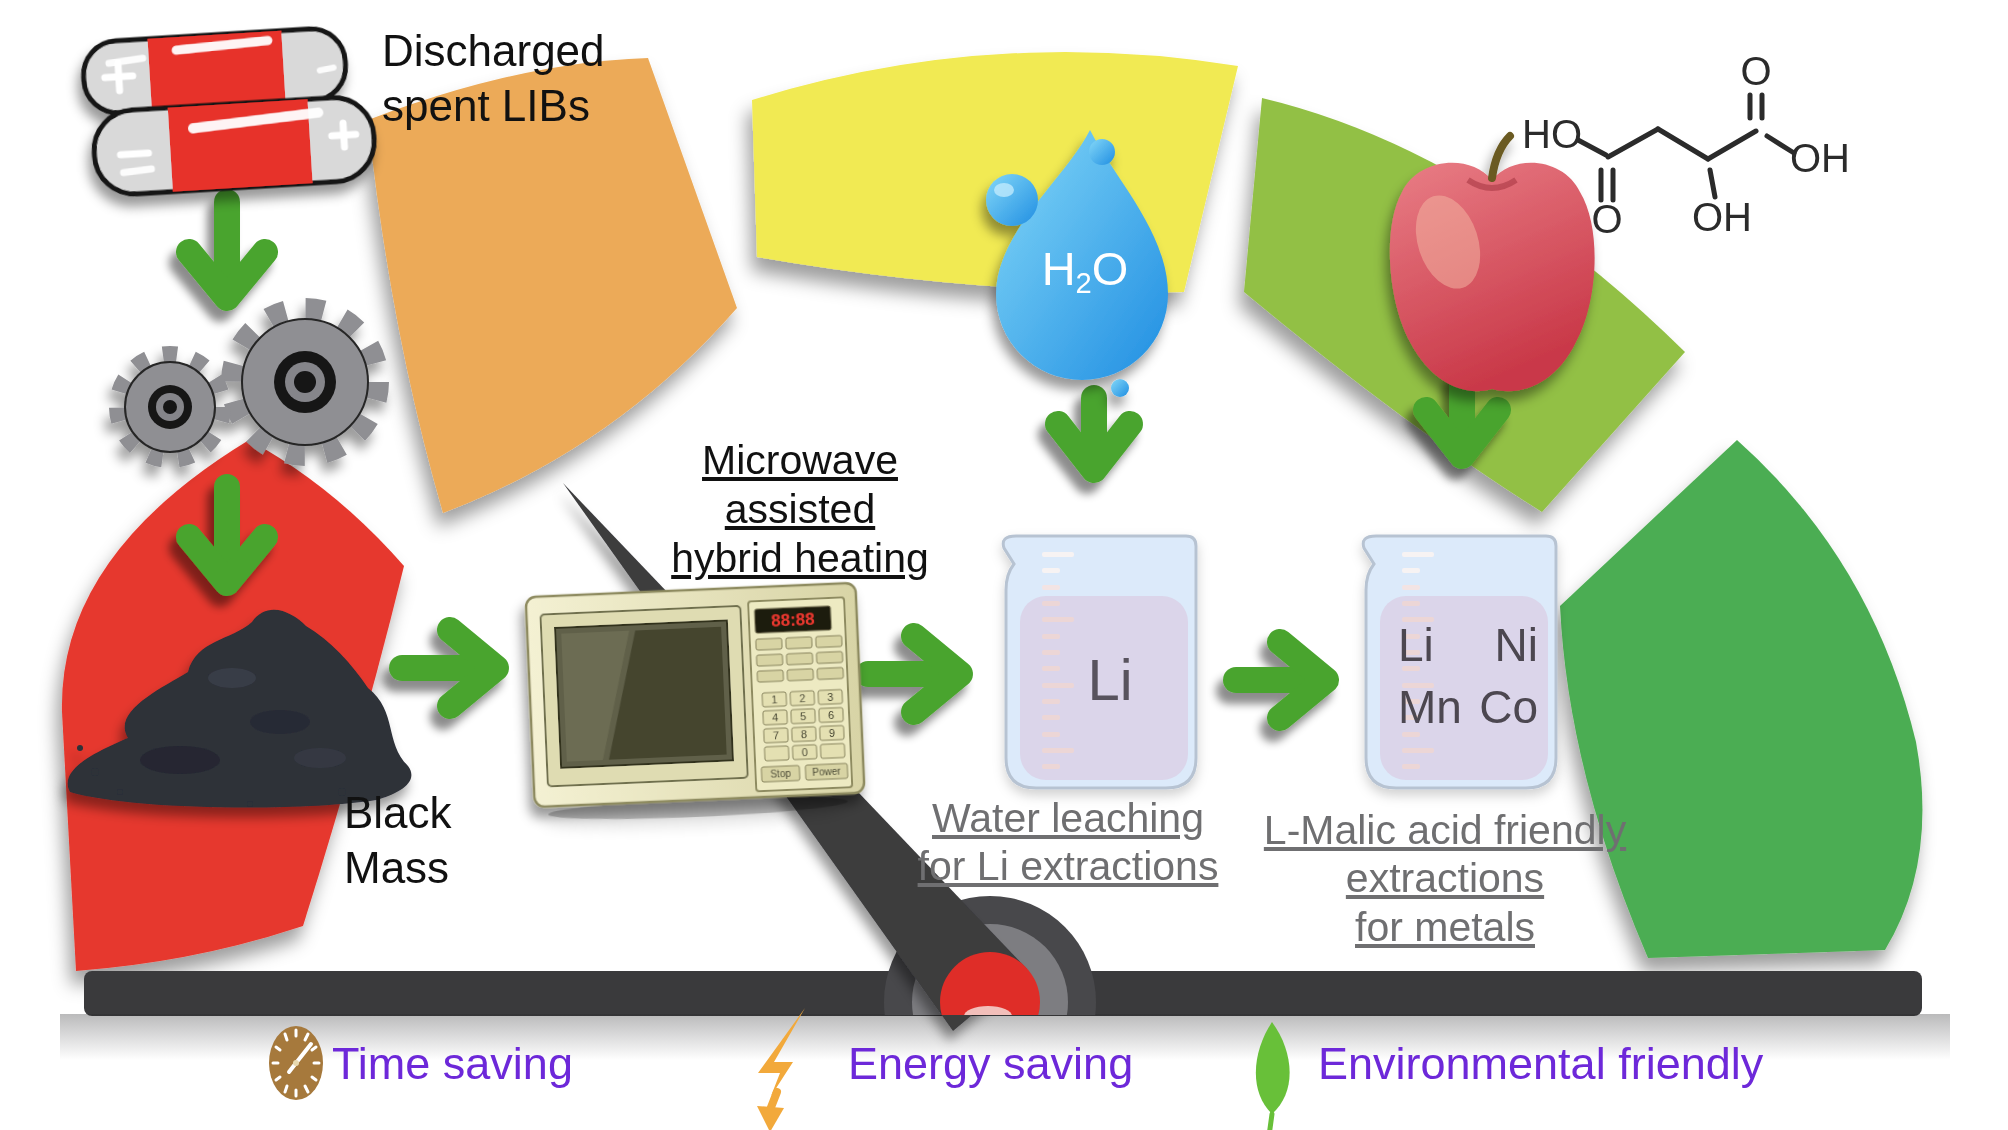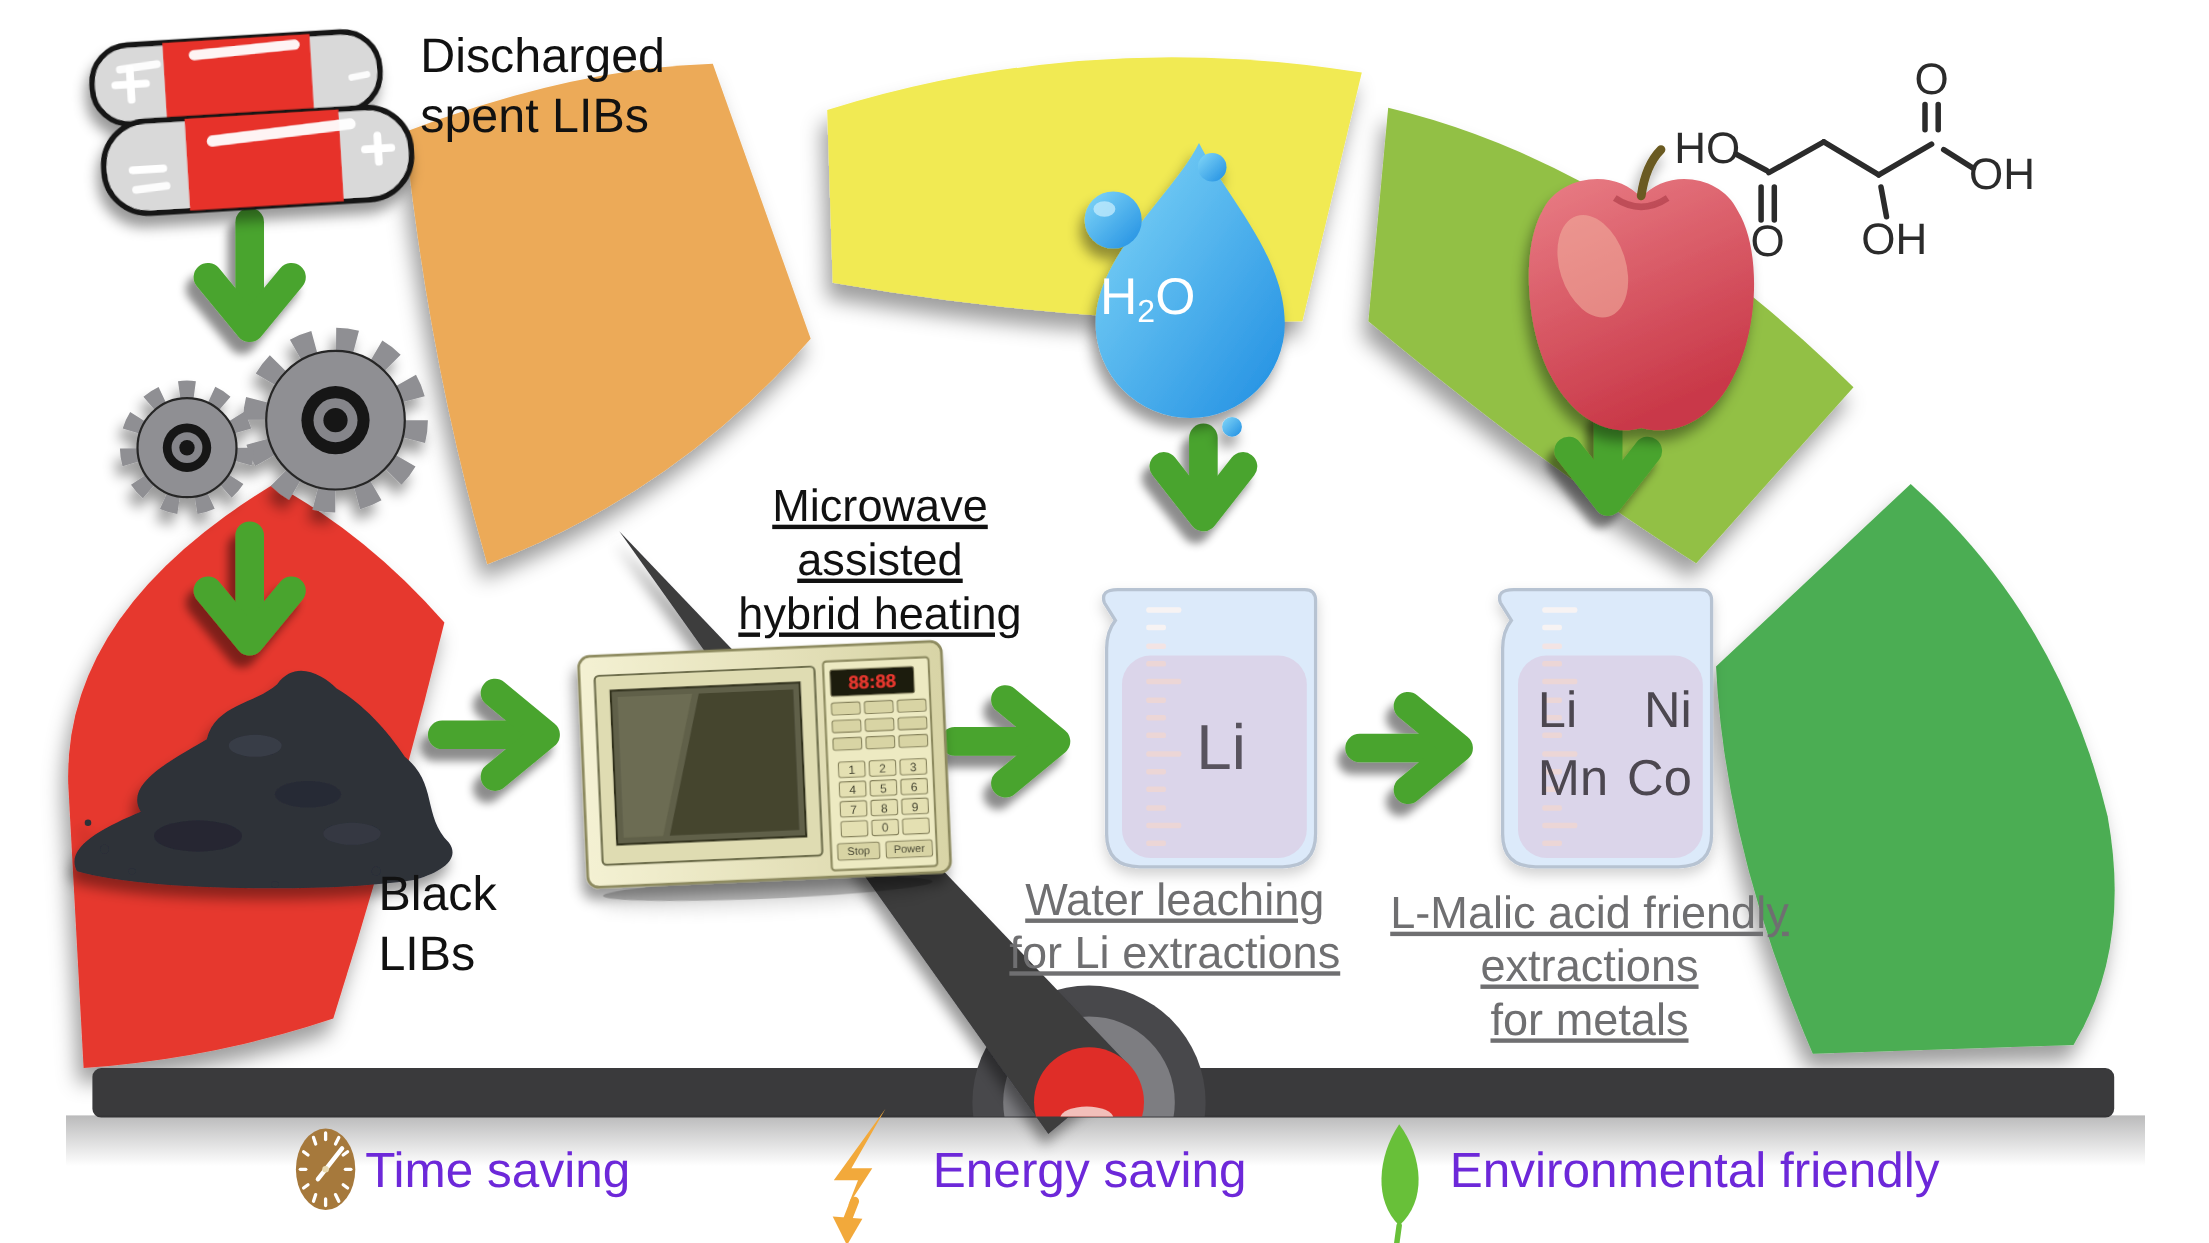--- a/index.html
+++ b/index.html
@@ -10,21 +10,21 @@
   .stage svg.base{position:absolute;left:0;top:0;}
   svg text{font-family:"Liberation Sans",sans-serif;}
   .lbl{position:absolute;color:#111;font-size:44px;line-height:1.24;}
   .lbl.center{text-align:center;text-decoration:underline;}
   .lbl.gray{color:#6f6f71;}
   .batteries-label{left:382px;top:24px;}
   .blackmass-label{left:344px;top:786px;}
   .microwave-caption{left:600px;top:436px;width:400px;font-size:41px;line-height:1.2;}
   .water-caption{left:886px;top:794px;width:364px;font-size:41px;line-height:1.18;}
   .malic-caption{left:1225px;top:806px;width:440px;font-size:41px;line-height:1.18;}
-  .h2o-label{left:1000px;top:240px;width:170px;color:#fff;font-size:47px;}
+  .h2o-label{left:1000px;top:240px;width:170px;text-align:center;color:#fff;font-size:47px;}
   .h2o-label .sub{font-size:0.62em;vertical-align:-0.28em;}
   .beaker-li-label{left:1050px;top:644px;width:120px;text-align:center;color:#58535e;font-size:58px;}
   .beaker-metals-label{left:1398px;top:614px;width:140px;color:#4c4750;font-size:46px;line-height:1.35;}
   .beaker-metals-label .row{display:flex;justify-content:space-between;}
   .legend-label{position:absolute;top:1038px;color:#6d28d9;font-size:45px;}
   .legend-time{left:332px;}
   .legend-energy{left:848px;}
   .legend-env{left:1318px;}
 </style>
 </head>
@@ -349,21 +349,21 @@
   </g>
 </svg>
 
 <div class="lbl batteries-label">
   <div>Discharged</div>
   <div>spent LIBs</div>
 </div>
 
 <div class="lbl blackmass-label">
   <div>Black</div>
-  <div>LIBs</div>
+  <div>Mass</div>
 </div>
 
 <div class="lbl center microwave-caption">
   <div>Microwave</div>
   <div>assisted</div>
   <div>hybrid heating</div>
 </div>
 
 <div class="lbl h2o-label">
   <span>H</span><span class="sub">2</span><span>O</span>

